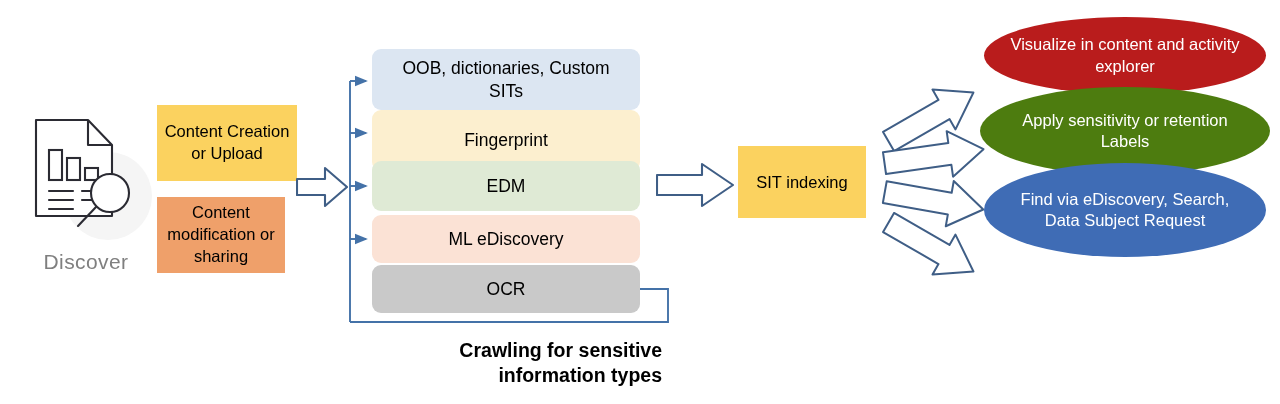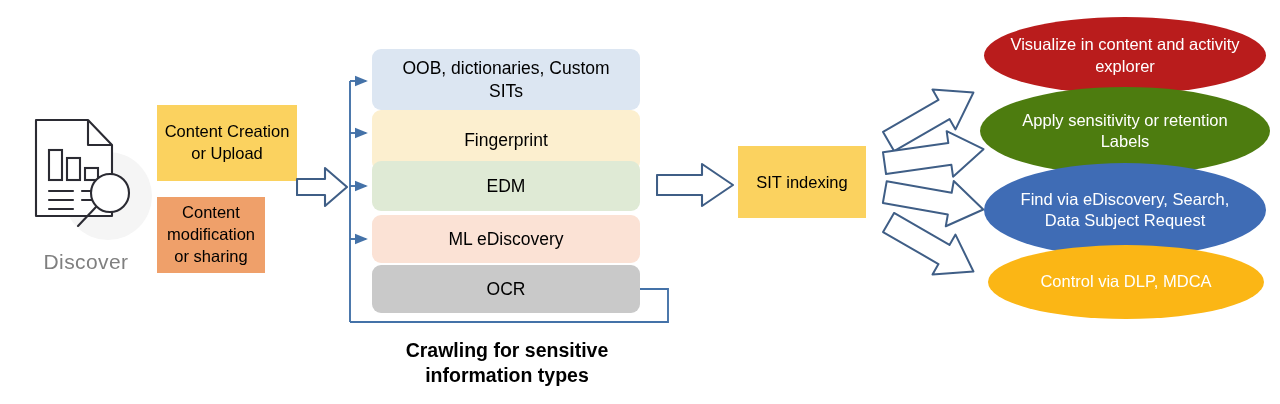--- a/index.html
+++ b/index.html
@@ -40,21 +40,21 @@
     align-items: center;
     justify-content: center;
     text-align: center;
     font-size: 16.5px;
     line-height: 1.32;
     color: #000000;
     padding: 2px 6px;
     box-sizing: border-box;
   }
   #src-creation { left: 157px; top: 105px; width: 140px; height: 76px; background: #FBD25F; }
-  #src-modification { left: 157px; top: 197px; width: 108px; height: 76px; background: #EFA06A; }
+  #src-modification { left: 157px; top: 197px; width: 128px; height: 76px; background: #EFA06A; }
 
   
   .hollow-arrow svg { display: block; }
 
   
   #connectors { left: 0; top: 0; width: 1280px; height: 404px; pointer-events: none; }
 
   
   .method-box {
     display: flex;
@@ -71,21 +71,21 @@
     width: 268px;
   }
   #method-oob   { top: 49px;  height: 61px; background: #DCE6F2; }
   #method-fp    { top: 110px; height: 61px; background: #FCEFCF; }
   #method-edm   { top: 161px; height: 50px; background: #DFEAD5; }
   #method-ml    { top: 215px; height: 48px; background: #FBE2D5; }
   #method-ocr   { top: 265px; height: 48px; background: #C9C9C9; }
 
   #crawl-caption {
     left: 352px; top: 338px; width: 310px;
-    text-align: center;
+    text-align: right;
     font-size: 19.5px;
     font-weight: bold;
     line-height: 1.28;
     color: #000000;
   }
 
   
   #sit-box {
     left: 738px; top: 146px; width: 128px; height: 72px;
     background: #FBD25F;
@@ -216,15 +216,14 @@
       </g>
     </svg>
   </div>
 
   <div class="abs outcome" id="outcome-visualize">Visualize in content and activity explorer</div>
 
   <div class="abs outcome" id="outcome-labels">Apply sensitivity or retention Labels</div>
 
   <div class="abs outcome" id="outcome-ediscovery">Find via eDiscovery, Search, Data Subject Request</div>
 
-  <div class="abs outcome" id="outcome-control">Control via DLP, MDCA</div>
 
 </div>
 
 </body></html>

